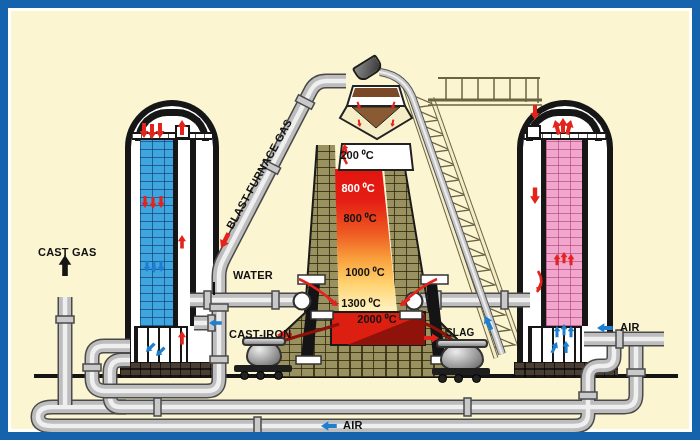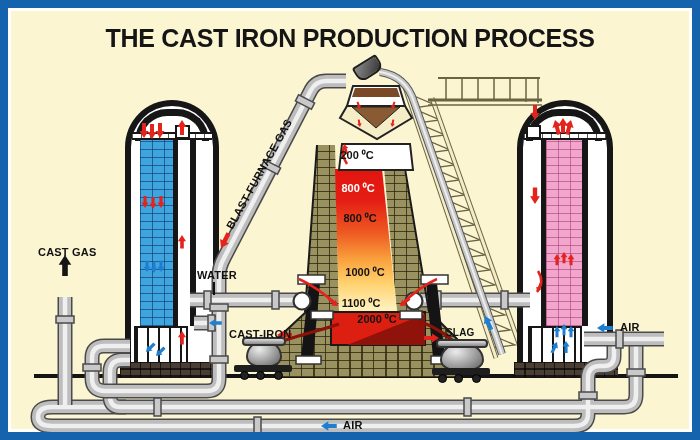--- a/index.html
+++ b/index.html
@@ -54,21 +54,20 @@
        transform:rotate(-32deg);background:linear-gradient(135deg,#8a8a8a,#333);border:2px solid #1d1d1d;border-radius:3px 3px 8px 8px;}
   #ground{position:absolute;left:26px;top:366px;width:644px;height:4px;background:#141414;z-index:1;}
   #water-tick{position:absolute;left:205px;top:274px;width:2px;height:13px;background:#111;z-index:10;}
   #bfg-label{position:absolute;left:183px;top:160px;width:136px;text-align:center;transform:rotate(-61deg);z-index:10;}
 </style>
 </head>
 <body>
 
 <div id="stage">
 
-  <div id="title">THE CAST IRON PRODUCTION PROCESS</div>
   <div id="ground"></div>
 
   <svg class="svg-layer" width="700" height="440" style="z-index:2;">
     <path d="M399 85 L427 97 L404 100 L432 112 L409 115 L437 127 L414 130 L442 142 L419 145 L447 157 L424 160 L452 172 L429 175 L457 187 L434 190 L462 202 L439 205 L467 217 L444 220 L472 232 L449 235 L477 247 L454 250 L482 262 L459 265 L487 277 L464 280 L492 292 L469 295 L497 307 L474 310 L502 322 L479 325 L507 337 L484 340" fill="none" stroke="#6B6443" stroke-width="1.3"></path>
     <path d="M396 76 L488 350" stroke="#6B6443" stroke-width="5" fill="none"></path>
     <path d="M396 76 L488 350" stroke="#F4EDC6" stroke-width="3" fill="none"></path>
     <path d="M424 90 L514 344" stroke="#6B6443" stroke-width="5" fill="none"></path>
     <path d="M424 90 L514 344" stroke="#F4EDC6" stroke-width="3" fill="none"></path>
     <path d="M430 70 L532 70" stroke="#6B6443" stroke-width="2" fill="none"></path>
     <path d="M438 70 L438 92 M454 70 L454 92 M470 70 L470 92 M486 70 L486 93 M502 70 L502 93 M518 70 L518 94 M530 70 L530 95" stroke="#6B6443" stroke-width="1.5" fill="none"></path>
@@ -291,25 +290,25 @@
     <div class="cart" style="left:424px;top:360px;width:58px;height:7px;"></div>
     <div class="wheel" style="left:430px;top:366px;"></div>
     <div class="wheel" style="left:446px;top:366px;"></div>
     <div class="wheel" style="left:464px;top:366px;"></div>
   </div>
 
   <div class="temp" style="left:349px;top:139px;">200 ⁰C</div>
   <div class="temp white" style="left:350px;top:172px;">800 ⁰C</div>
   <div class="temp" style="left:352px;top:202px;">800 ⁰C</div>
   <div class="temp" style="left:357px;top:256px;">1000 ⁰C</div>
-  <div class="temp" style="left:353px;top:287px;">1100 ⁰C</div>
+  <div class="temp" style="left:353px;top:287px;">1300 ⁰C</div>
   <div class="temp" style="left:369px;top:303px;">2000 ⁰C</div>
 
   <div class="lbl" style="left:30px;top:238px;">CAST GAS</div>
-  <div class="lbl" style="left:189px;top:261px;">WATER</div>
+  <div class="lbl" style="left:189px;top:261px;padding-left:36px;">WATER</div>
   <div id="water-tick"></div>
   <div class="lbl" id="bfg-label">BLAST-FURNACE GAS</div>
   <div class="lbl" style="left:221px;top:320px;">CAST-IRON</div>
   <div class="lbl" style="left:438px;top:319px;font-size:10px;">SLAG</div>
   <div class="lbl" style="left:612px;top:313px;">AIR</div>
   <div class="lbl" style="left:335px;top:411px;">AIR</div>
 
 </div>
 
 </body></html>

